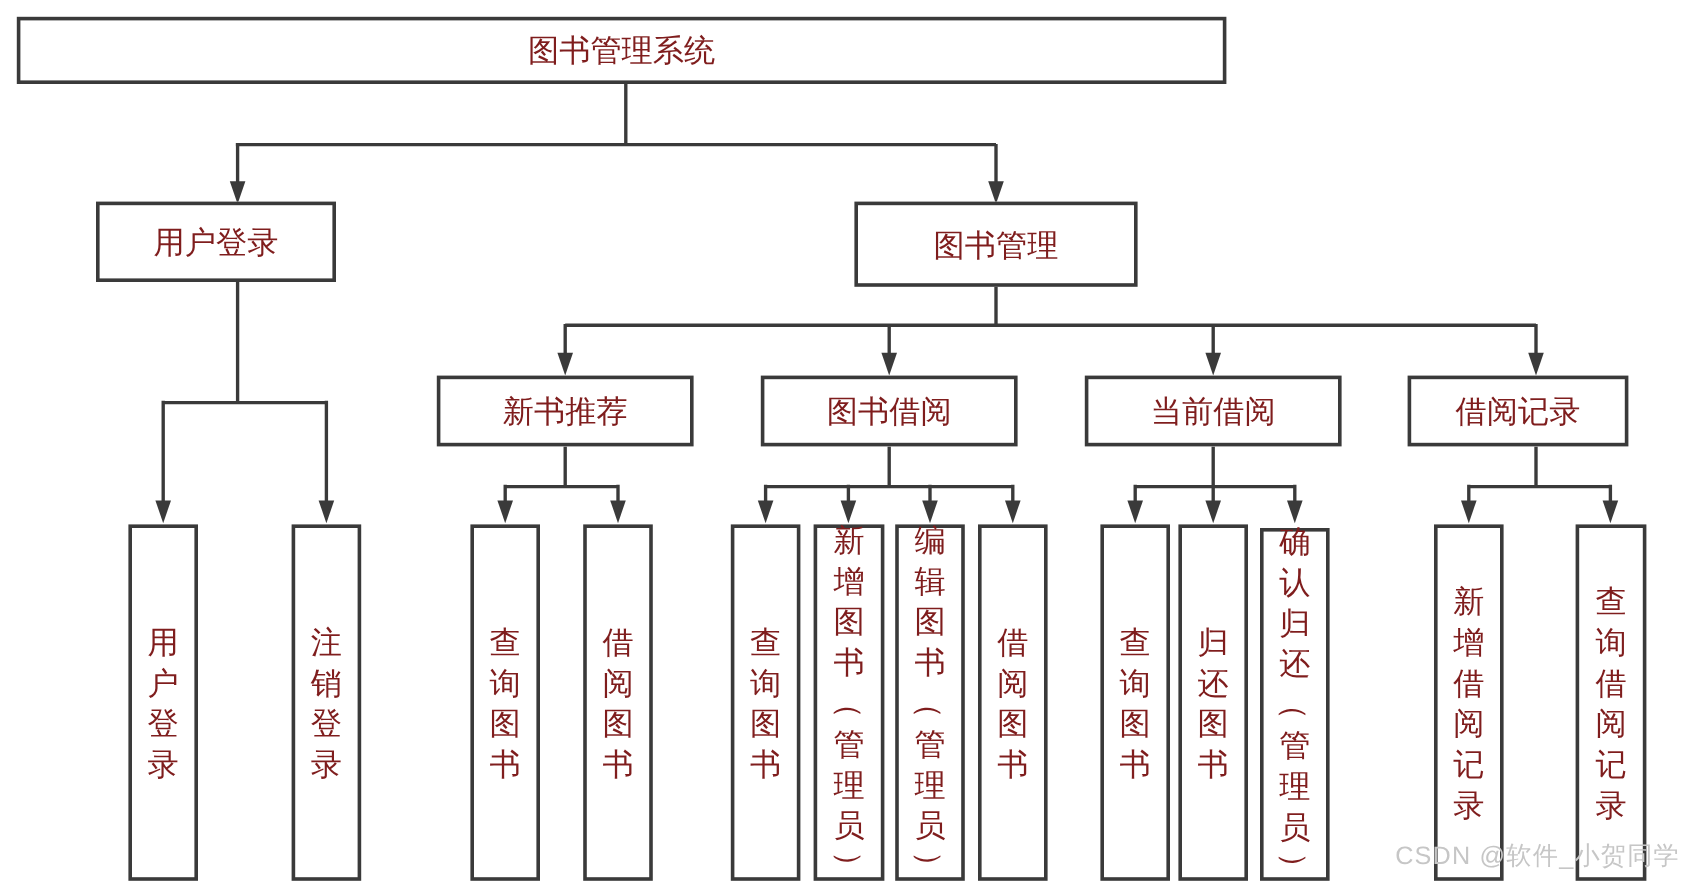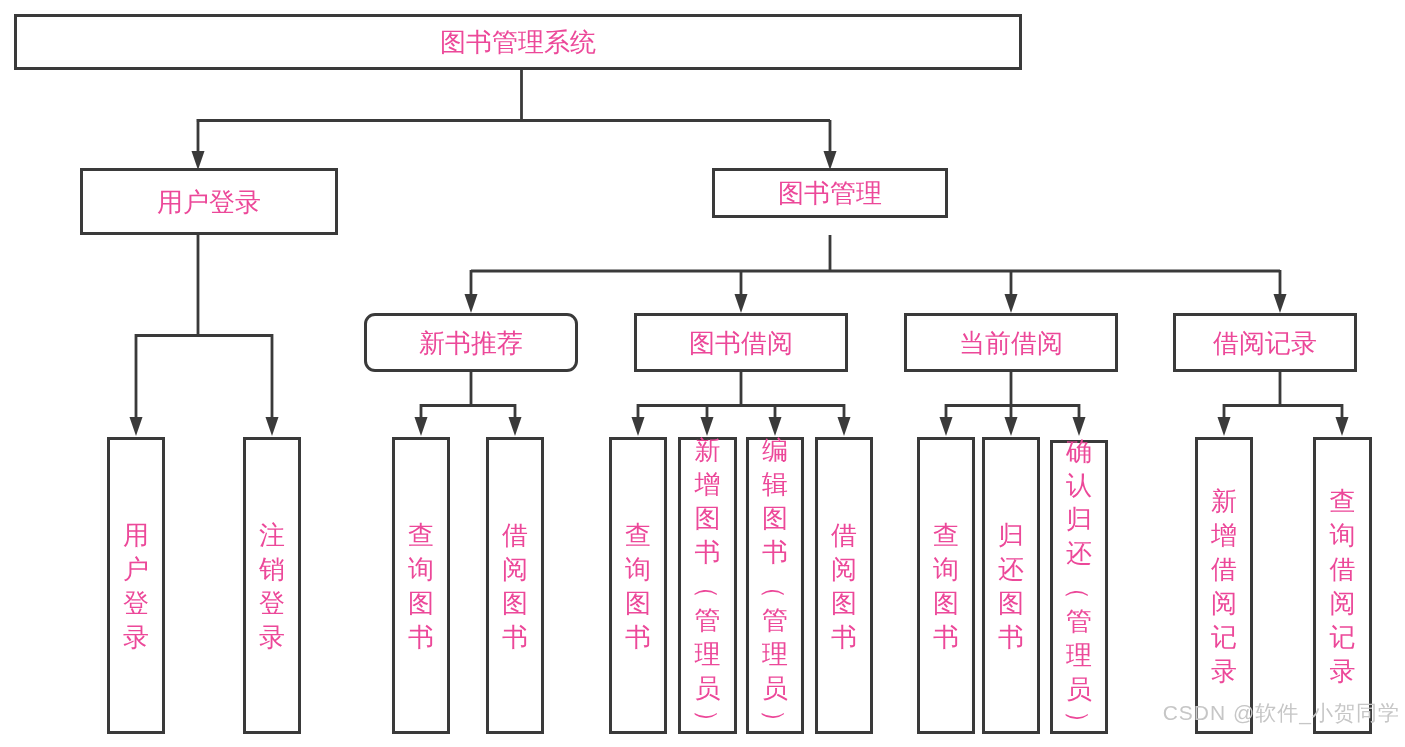--- a/index.html
+++ b/index.html
@@ -23,21 +23,21 @@
     pointer-events: none;
   }
   .node {
     position: absolute;
     box-sizing: border-box;
     background: #ffffff;
     border: 3px solid #3a3a3a;
     display: flex;
     align-items: center;
     justify-content: center;
-    color: #ec4899;
+    color: #7f1d1d;
     font-size: 26px;
     line-height: 1;
     white-space: nowrap;
     z-index: 2;
   }
   .vbox { padding: 4px 0; }
   .vtext {
     display: flex;
     flex-direction: column;
     align-items: center;
@@ -93,28 +93,28 @@
       <path d="M1072.5 417 L1085.5 417 L1079 436 Z"></path>
       <path d="M1217.5 417 L1230.5 417 L1224 436 Z"></path>
       <path d="M1335.5 417 L1348.5 417 L1342 436 Z"></path>
     </g>
   </svg>
 
   <div class="node" style="left:14px; top:14px; width:1008px; height:56px;">
     <span>图书管理系统</span>
   </div>
 
-  <div class="node" style="left:80px; top:168px; width:258px; height:67px;">
+  <div class="node" style="left:80px; top:168px; width:200px; height:67px;">
     <span>用户登录</span>
   </div>
-  <div class="node" style="left:712px; top:168px; width:236px; height:50px;">
+  <div class="node" style="left:712px; top:168px; width:236px; height:71px;">
     <span>图书管理</span>
   </div>
 
-  <div class="node" style="left:364px; top:313px; width:214px; height:59px;border-radius:11px;">
+  <div class="node" style="left:364px; top:313px; width:214px; height:59px;">
     <span>新书推荐</span>
   </div>
   <div class="node" style="left:904px; top:313px; width:214px; height:59px;">
     <span>当前借阅</span>
   </div>
   <div class="node" style="left:634px; top:313px; width:214px; height:59px;">
     <span>图书借阅</span>
   </div>
   <div class="node" style="left:1173px; top:313px; width:184px; height:59px;">
     <span>借阅记录</span>

